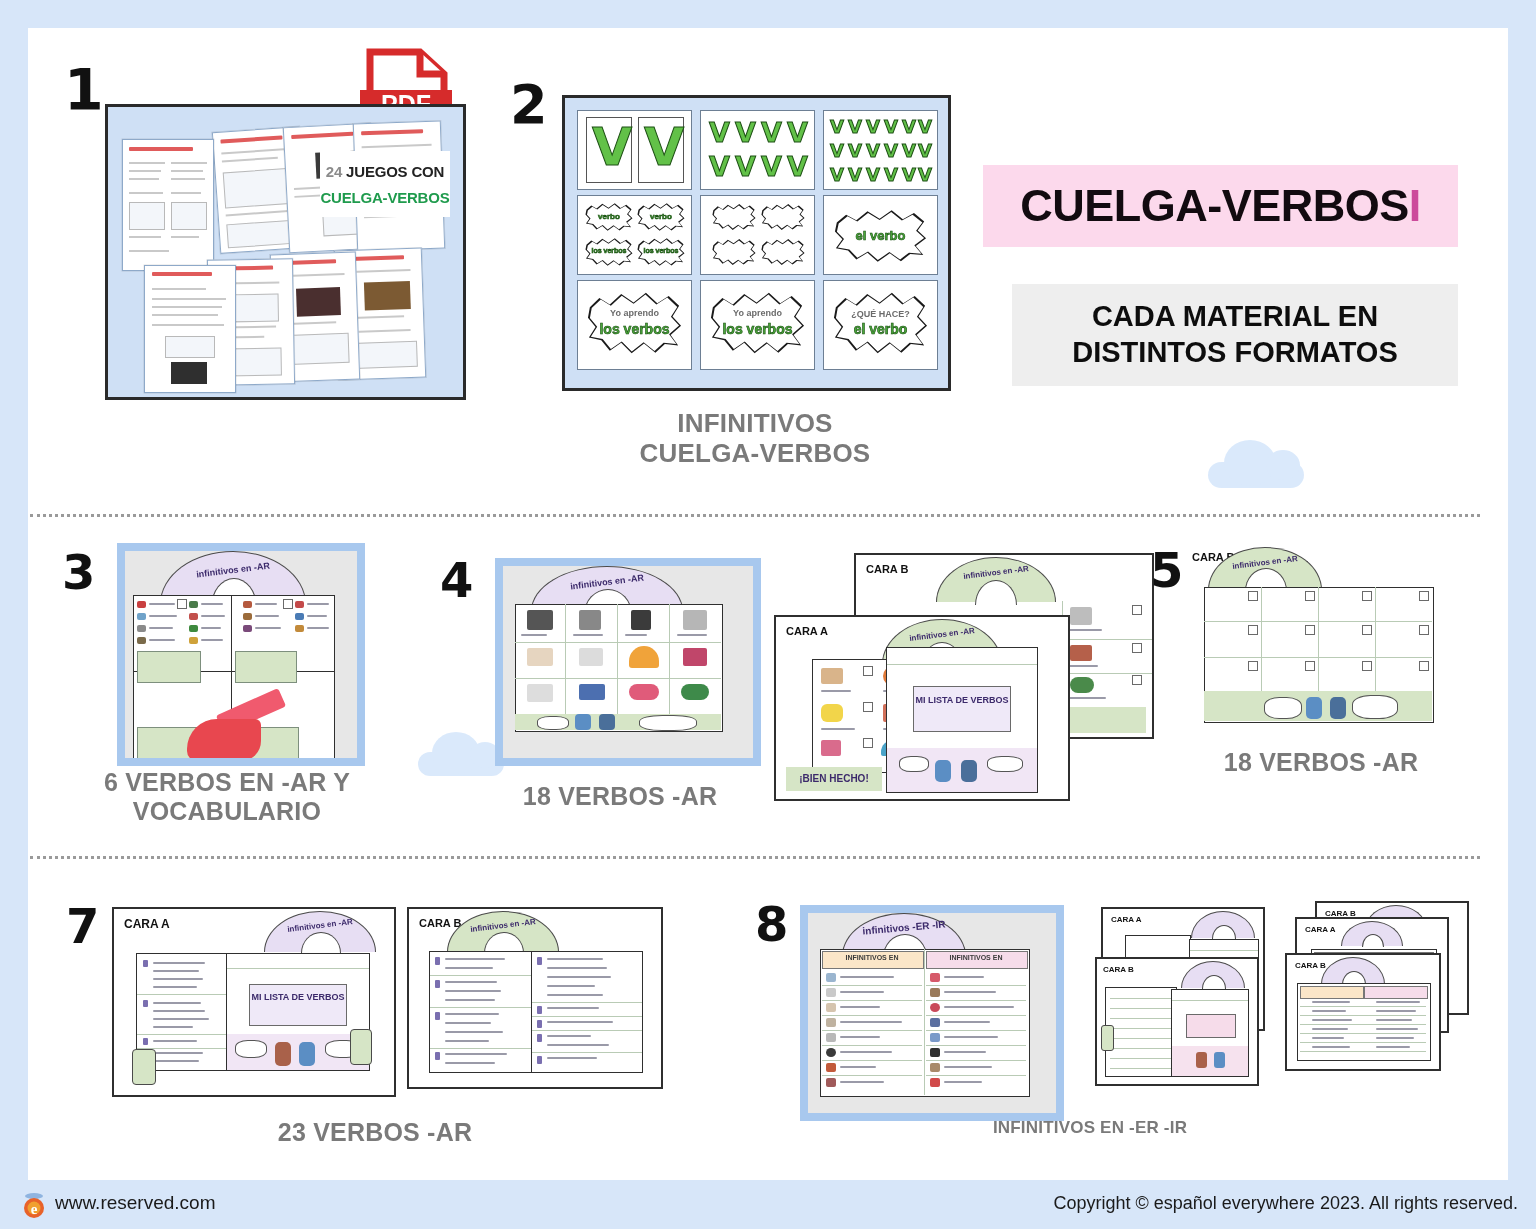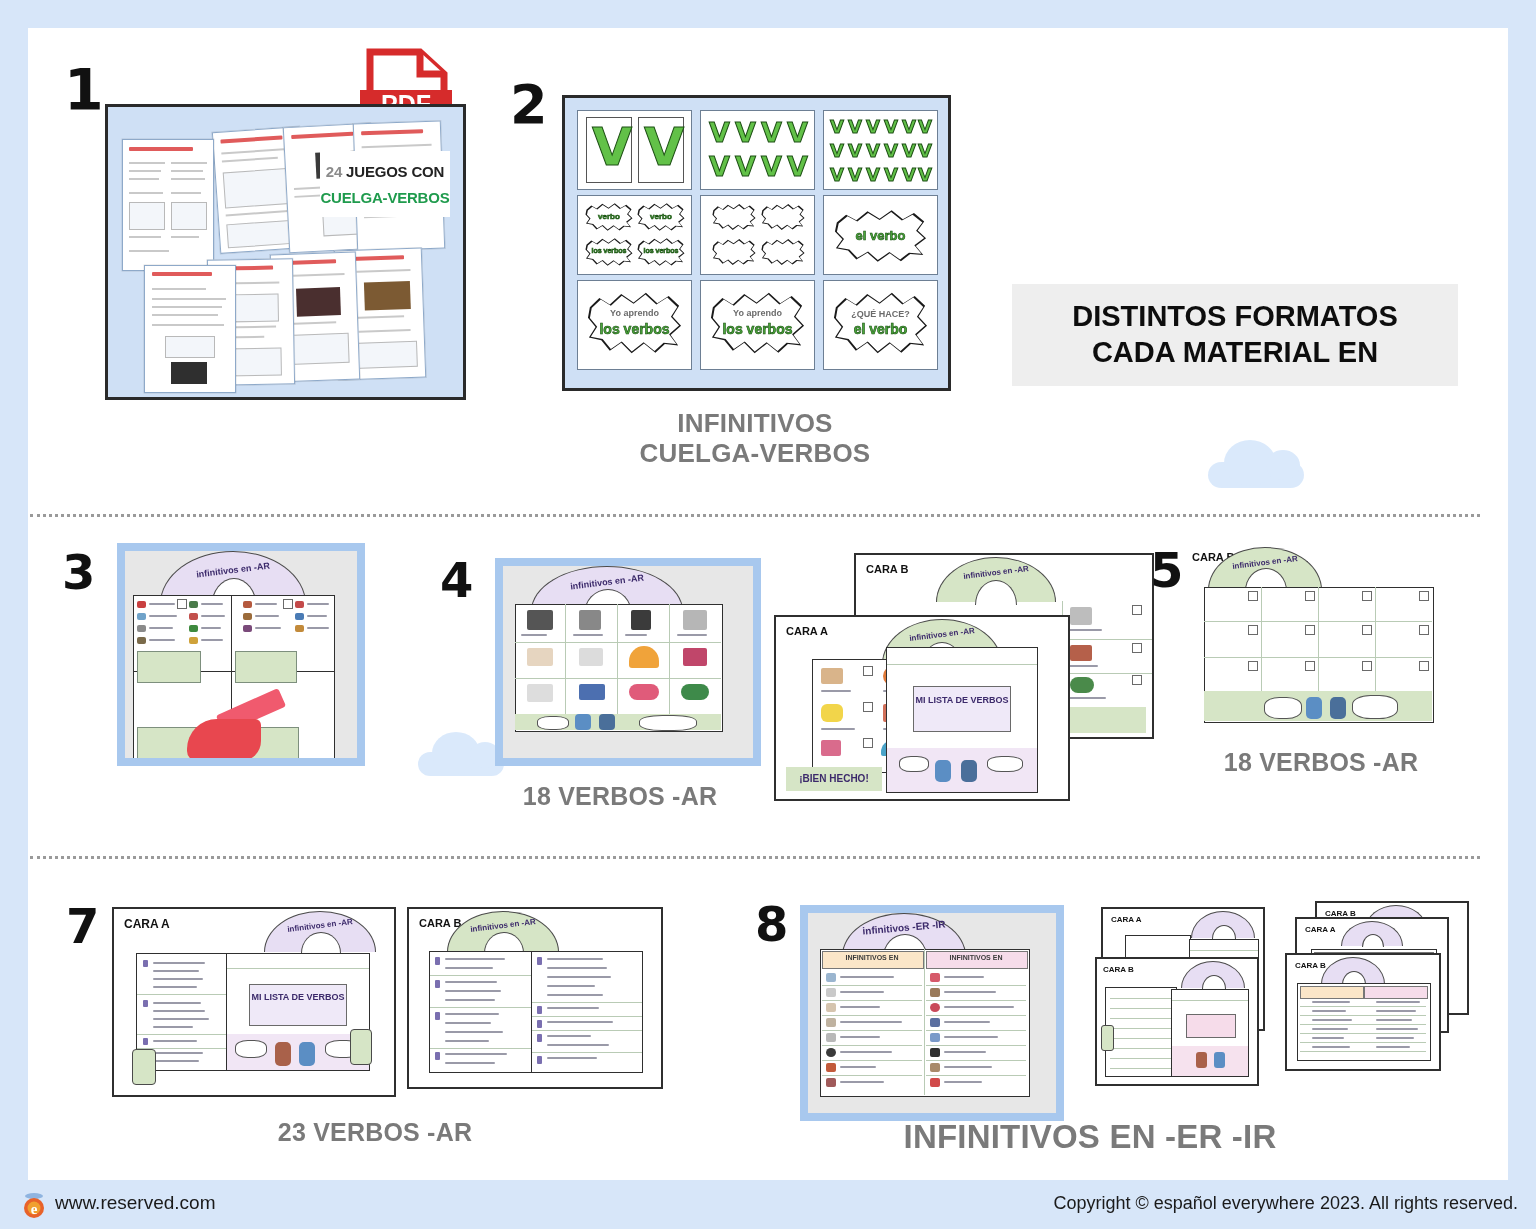--- a/index.html
+++ b/index.html
@@ -173,23 +173,28 @@
 
 <div class="page">
   <div class="sheet"></div>
 
   <div class="sep" id="sep1"></div>
   <div class="sep" id="sep2"></div>
 
   <div class="cloud cloud-a"></div>
   <div class="cloud cloud-b"></div>
 
+  <div class="title-band">
+    <div class="t">
+      <span>CUELGA-VERBOS</span><span class="bar">I</span>
+    </div>
+  </div>
   <div class="sub-band">
+    <div class="s">CADA MATERIAL EN</div>
     <div class="s">DISTINTOS FORMATOS</div>
-    <div class="s">CADA MATERIAL EN</div>
   </div>
 
   <div class="pdf-badge">
     <svg width="96" height="90" viewBox="0 0 96 90">
       <path d="M12 4 H62 L86 26 V86 H12 Z" fill="#ffffff" stroke="#d62b2b" stroke-width="7"></path>
       <path d="M62 4 L62 26 L86 26" fill="#ffffff" stroke="#d62b2b" stroke-width="7"></path>
       <rect x="2" y="42" width="92" height="30" fill="#d62b2b"></rect>
       <text x="48" y="65" font-family="Liberation Sans, sans-serif" font-size="25" font-weight="bold" fill="#ffffff" text-anchor="middle">PDF</text>
     </svg>
   </div>
@@ -415,20 +420,24 @@
     <div class="pic" style="left:118px;top:74px;width:9px;height:7px;background:#7a4a7a;"></div>
     <div class="listtxt" style="left:130px;top:76px;width:26px;"></div>
     <div class="pic" style="left:170px;top:74px;width:9px;height:7px;background:#c28a3a;"></div>
     <div class="listtxt" style="left:182px;top:76px;width:22px;"></div>
     <div class="greenbar" style="left:110px;top:100px;width:60px;height:30px;border:1px solid #7d8f7d;"></div>
     <div class="greenbar" style="left:12px;top:176px;width:62px;height:30px;border:1px solid #7d8f7d;"></div>
     <div class="greenbar" style="left:110px;top:176px;width:62px;height:30px;border:1px solid #7d8f7d;"></div>
 
     <div style="position:absolute;left:92px;top:150px;width:68px;height:20px;background:#f05a6e;transform:rotate(-24deg);border-radius:3px;"></div>
     <div style="position:absolute;left:62px;top:168px;width:74px;height:42px;background:#e8474f;border-radius:30px 6px 20px 10px;"></div>
+  </div>
+  <div class="cap" style="left:62px;top:768px;width:330px;font-size:25px;">
+    <div>6 VERBOS EN -AR Y</div>
+    <div>VOCABULARIO</div>
   </div>
 
   <div class="num" style="left:440px;top:556px;font-size:48px;">4</div>
   <div class="thumb frame-blue" style="left:495px;top:558px;width:250px;height:192px;">
     <div class="purplearc" style="left:28px;top:0px;width:150px;height:44px;">
       <div class="arc-hole" style="left:52px;top:22px;width:46px;height:24px;"></div>
       <div class="arc-txt" style="top:10px;font-size:9px;">infinitivos en -AR</div>
     </div>
     <div class="fan" style="left:12px;top:38px;width:206px;height:126px;"></div>
     <div class="vline" style="left:62px;top:38px;height:110px;"></div>
@@ -801,21 +810,21 @@
         <div class="listtxt" style="left:14px;top:44px;width:36px;"></div>
         <div class="listtxt" style="left:78px;top:44px;width:42px;"></div>
         <div class="listtxt" style="left:14px;top:53px;width:32px;"></div>
         <div class="listtxt" style="left:78px;top:53px;width:38px;"></div>
         <div class="listtxt" style="left:14px;top:62px;width:38px;"></div>
         <div class="listtxt" style="left:78px;top:62px;width:34px;"></div>
       </div>
     </div>
   </div>
 
-  <div class="cap" style="left:880px;top:1118px;width:420px;font-size:33px;">
+  <div class="cap" style="left:880px;top:1118px;width:420px;font-size:17px;">
     <div>INFINITIVOS EN -ER -IR</div>
   </div>
 
   <div class="footer">
     <div class="elogo">
       <svg width="30" height="30" viewBox="0 0 30 30">
         <ellipse cx="15" cy="6" rx="9" ry="3" fill="#8fb4e0"></ellipse>
         <circle cx="15" cy="18" r="10" fill="#e8622a"></circle>
         <circle cx="15" cy="18" r="6.5" fill="#f0a030"></circle>
         <text x="15" y="24" font-family="Liberation Serif, serif" font-size="15" font-weight="bold" fill="#ffffff" text-anchor="middle">e</text>

